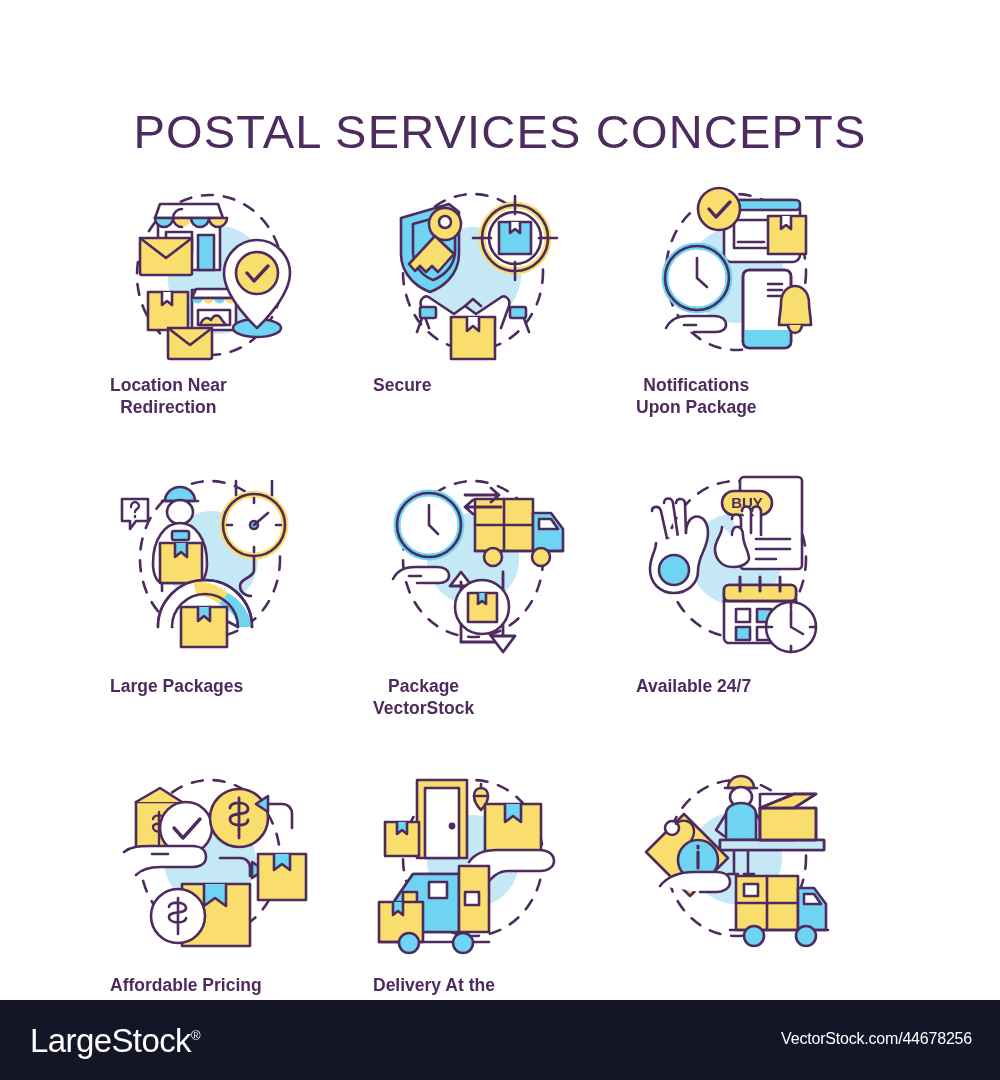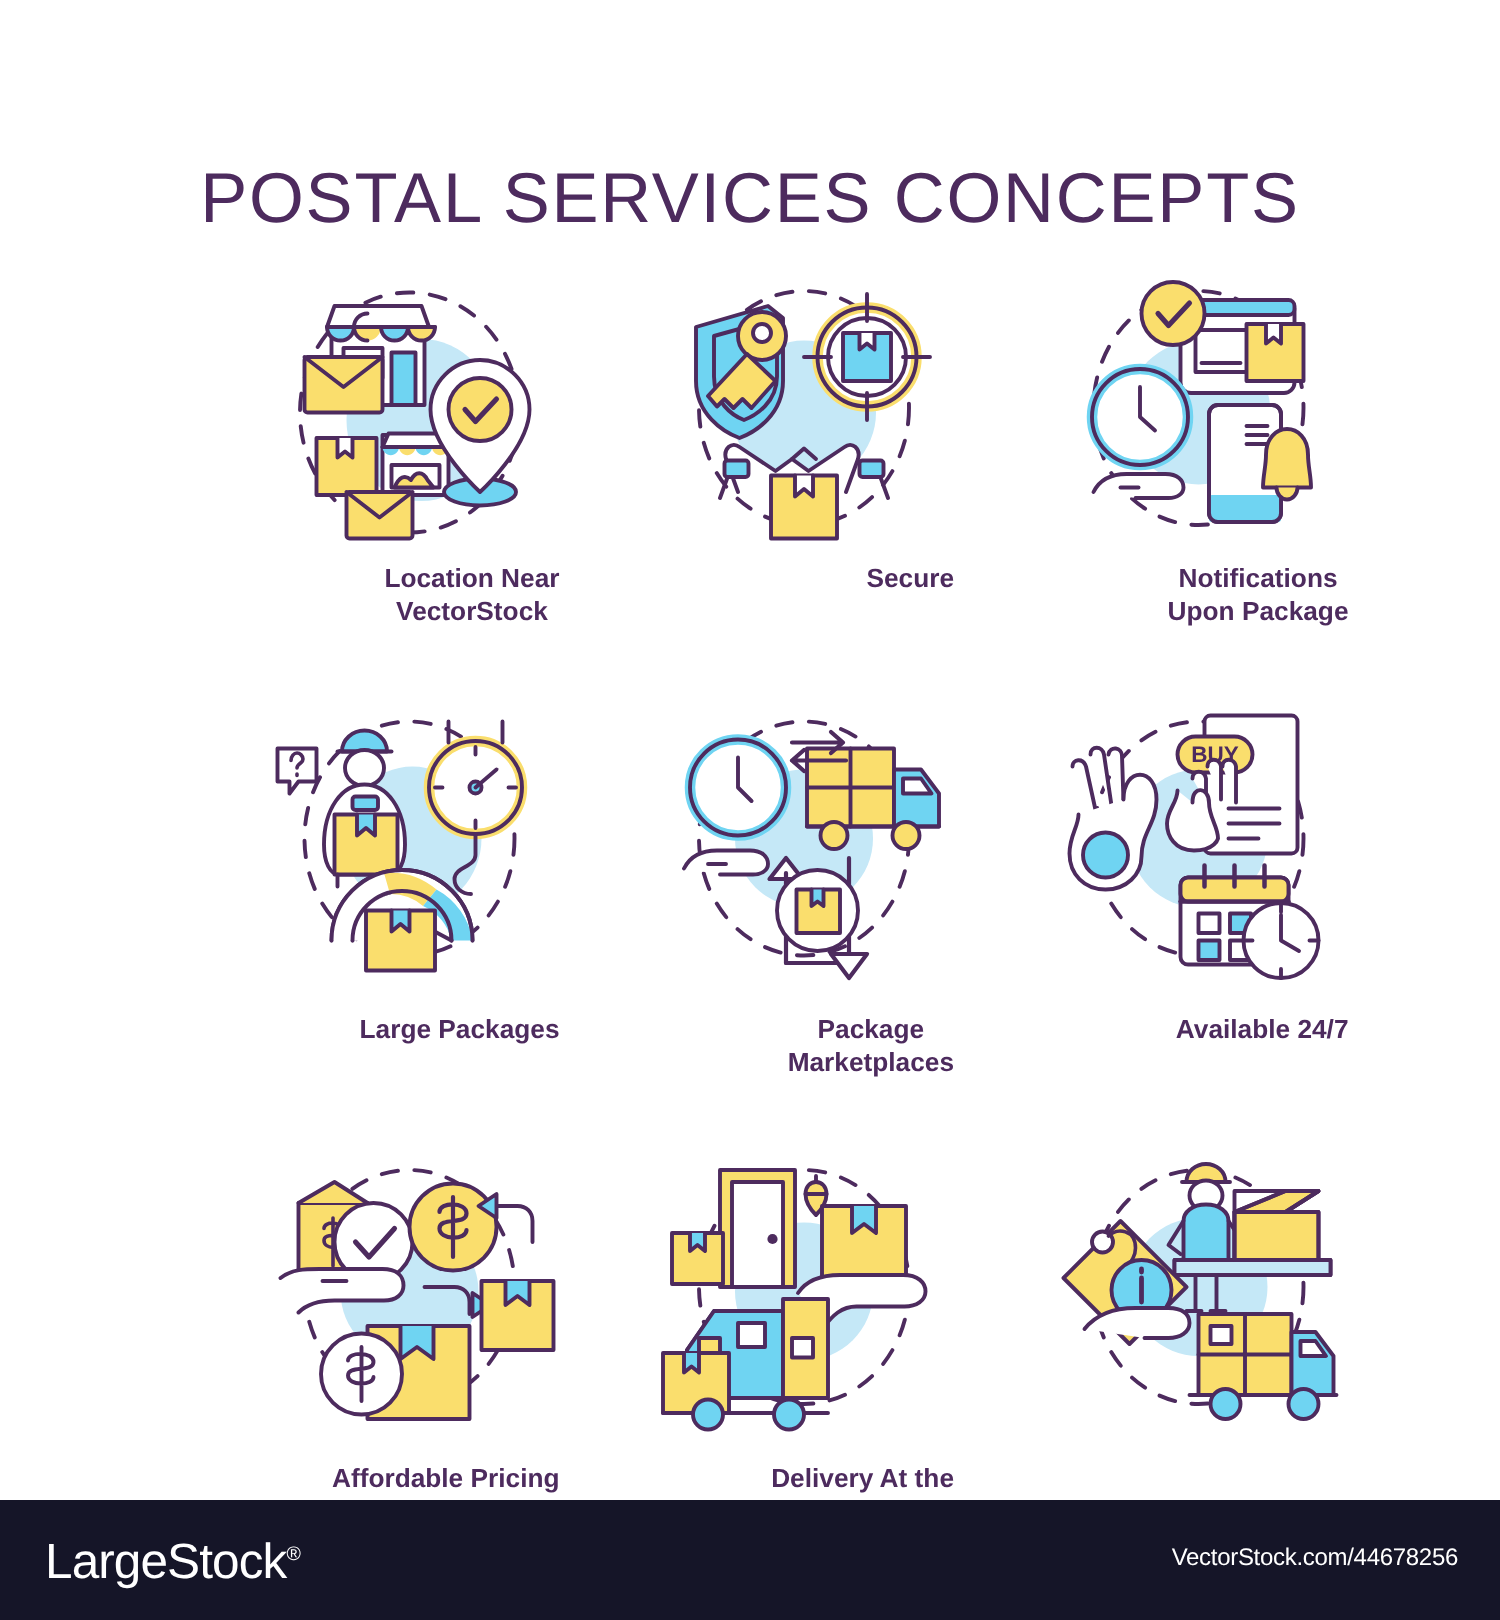--- a/index.html
+++ b/index.html
@@ -10,21 +10,21 @@
   }
   .sheet{position:absolute;left:0;top:0;width:1000px;height:1000px;background:#fff;}
   .title{
     position:absolute;left:0;top:104px;width:1000px;
     text-align:center;color:#4d2b5e;
     font-size:47px;letter-spacing:1.2px;font-weight:400;
     font-family:"Liberation Sans", sans-serif;
   }
   .grid{position:absolute;left:110px;top:180px;width:790px;}
   .row{display:flex;}
-  .cell{width:263px;display:flex;flex-direction:column;align-items:flex-end;}
+  .cell{width:263px;display:flex;flex-direction:column;align-items:flex-start;}
   .art{width:200px;height:190px;position:relative;}
   .art svg{display:block;width:200px;height:190px;}
   .caption{
     color:#4d2b5e;font-weight:bold;text-align:center;
     font-size:17.5px;line-height:1.28;margin-top:18px;
     font-family:"Liberation Sans", sans-serif;
   }
   .r1 .caption{margin-top:4px;}
   .r2{margin-top:48px;}
   .r3{margin-top:46px;}
@@ -97,21 +97,21 @@
 
               <ellipse cx="147" cy="148" rx="24" ry="9" fill="#6fd4f2"></ellipse>
               <path d="M147 60c-18 0-33 15-33 33 0 25 33 55 33 55s33-30 33-55c0-18-15-33-33-33z" fill="#fff"></path>
               <circle cx="147" cy="93" r="21" fill="#fade6d"></circle>
               <path d="M137 93l7 8 14-15" stroke-width="3.4"></path>
             </g>
           </svg>
         </div>
         <div class="caption">
           <div>Location Near</div>
-          <div>VectorStock</div>
+          <div>Redirection</div>
         </div>
       </div>
 
       <div class="cell">
         <div class="art">
           <svg viewBox="0 0 200 190">
             <g fill="none" stroke="#4d2b5e" stroke-width="2.6" stroke-linecap="round" stroke-linejoin="round">
               <ellipse cx="100" cy="92" rx="70" ry="78" stroke-dasharray="11 11"></ellipse>
               <ellipse cx="100" cy="95" rx="48" ry="48" fill="#c5e8f7" stroke="none"></ellipse>
 
@@ -264,21 +264,21 @@
               <path d="M130 175V105" stroke-width="2.8"></path>
               <path d="M130 185l12-16h-24z" fill="#fff" stroke-width="2.8"></path>
               <circle cx="109" cy="140" r="27" fill="#fff"></circle>
               <rect x="95" y="126" width="29" height="29" fill="#fade6d"></rect>
               <path d="M105 126v11l4-3 4 3v-11" fill="#6fd4f2"></path>
             </g>
           </svg>
         </div>
         <div class="caption">
           <div>Package</div>
-          <div>Marketplaces</div>
+          <div>VectorStock</div>
         </div>
       </div>
 
       <div class="cell">
         <div class="art">
           <svg viewBox="0 0 200 190">
             <g fill="none" stroke="#4d2b5e" stroke-width="2.6" stroke-linecap="round" stroke-linejoin="round">
               <ellipse cx="100" cy="92" rx="70" ry="78" stroke-dasharray="11 11"></ellipse>
               <ellipse cx="100" cy="92" rx="46" ry="46" fill="#c5e8f7" stroke="none"></ellipse>
 

